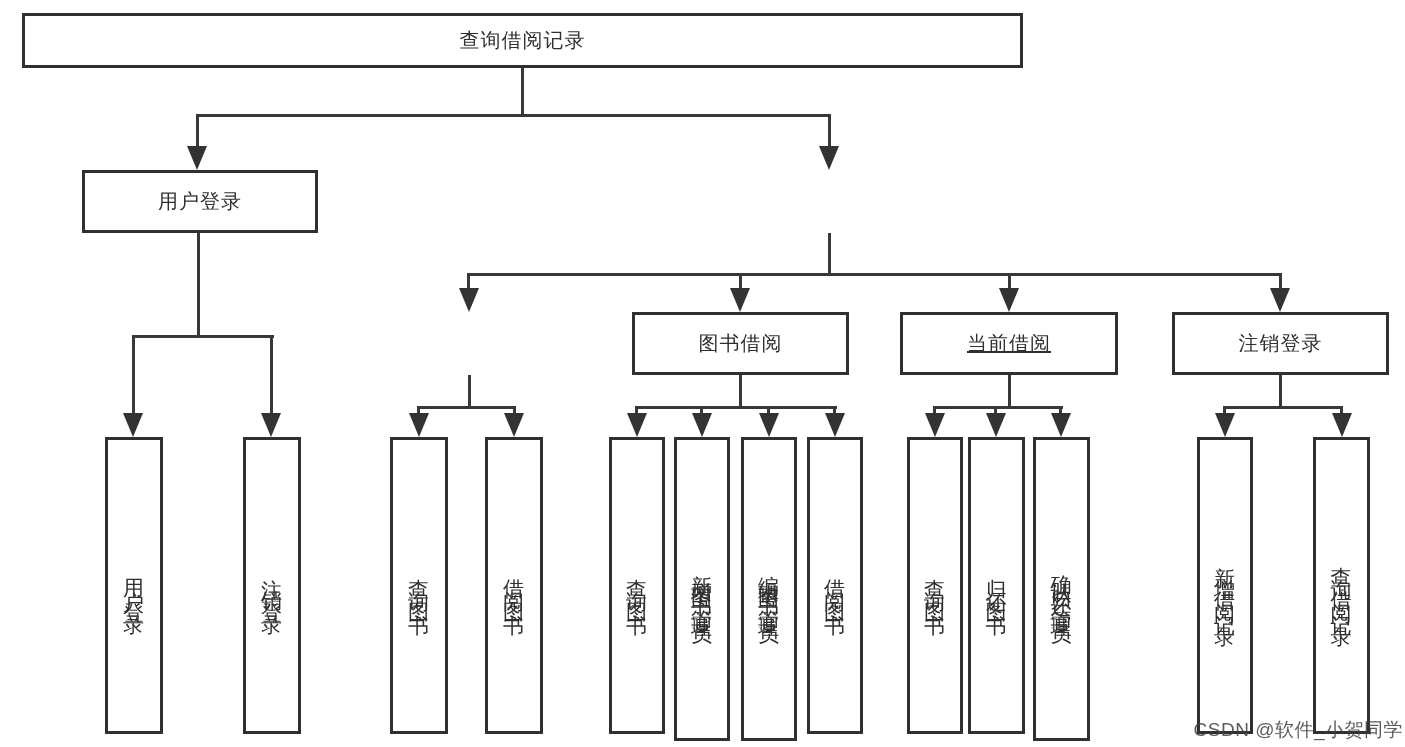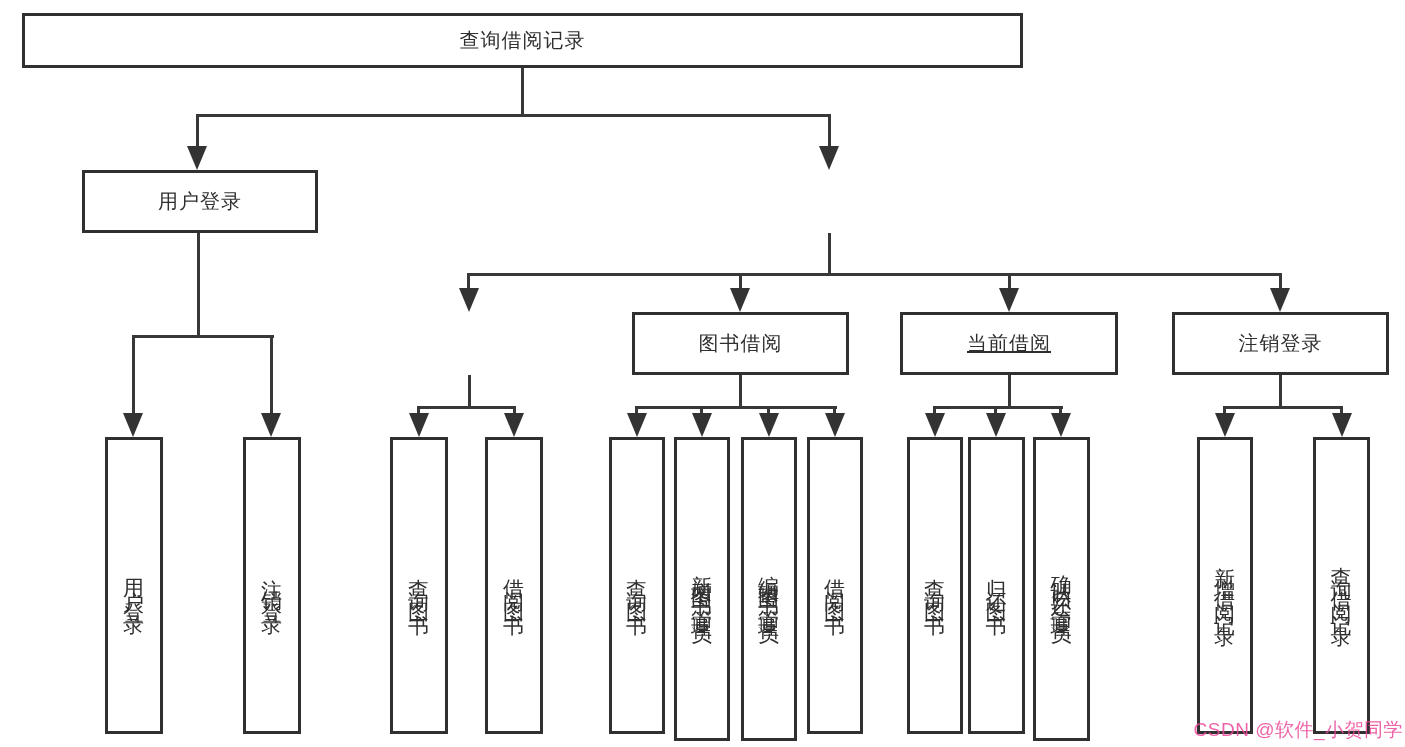--- a/index.html
+++ b/index.html
@@ -36,21 +36,21 @@
   .ah{
     position:absolute;width:0;height:0;
     border-left:10px solid transparent;
     border-right:10px solid transparent;
     border-top:24px solid #333333;
   }
   .watermark{
     position:absolute;
     right:2px;bottom:4px;
     font-size:19px;
-    color:#ec4899;
+    color:#404040;
     opacity:.85;
     z-index:5;
     letter-spacing:0.5px;
     white-space:nowrap;
   }
 </style>
 </head>
 <body>
 
 <div class="canvas">

